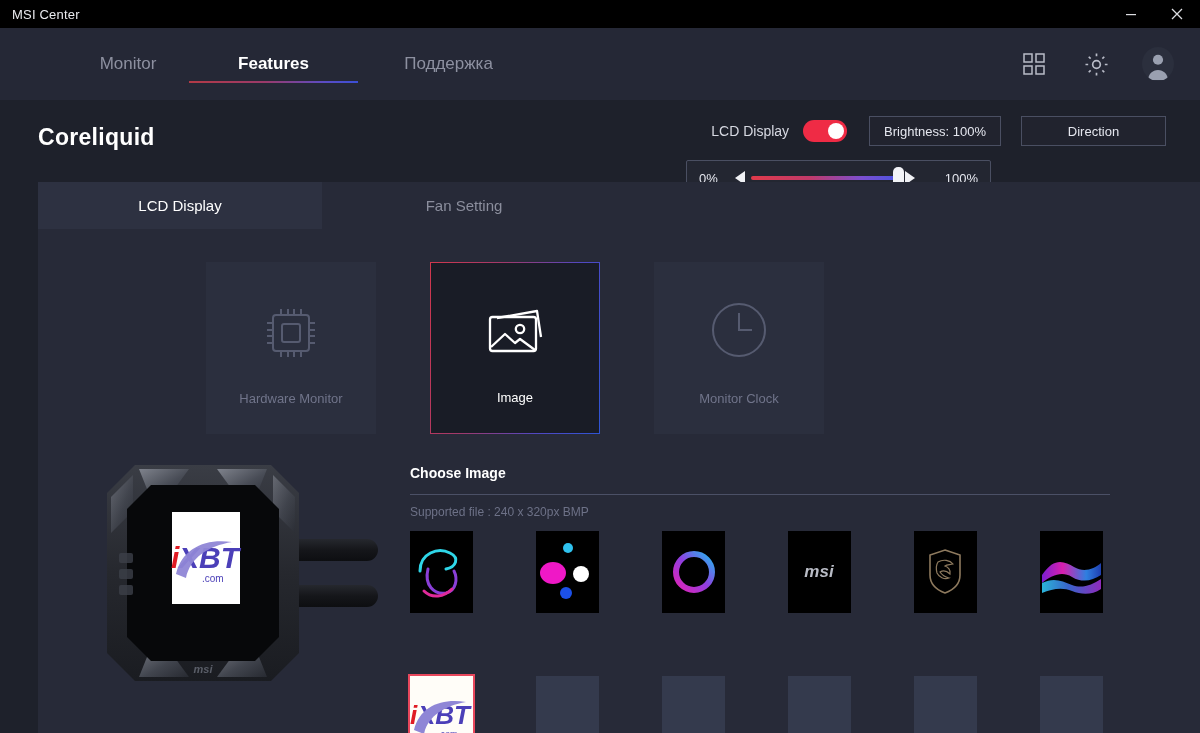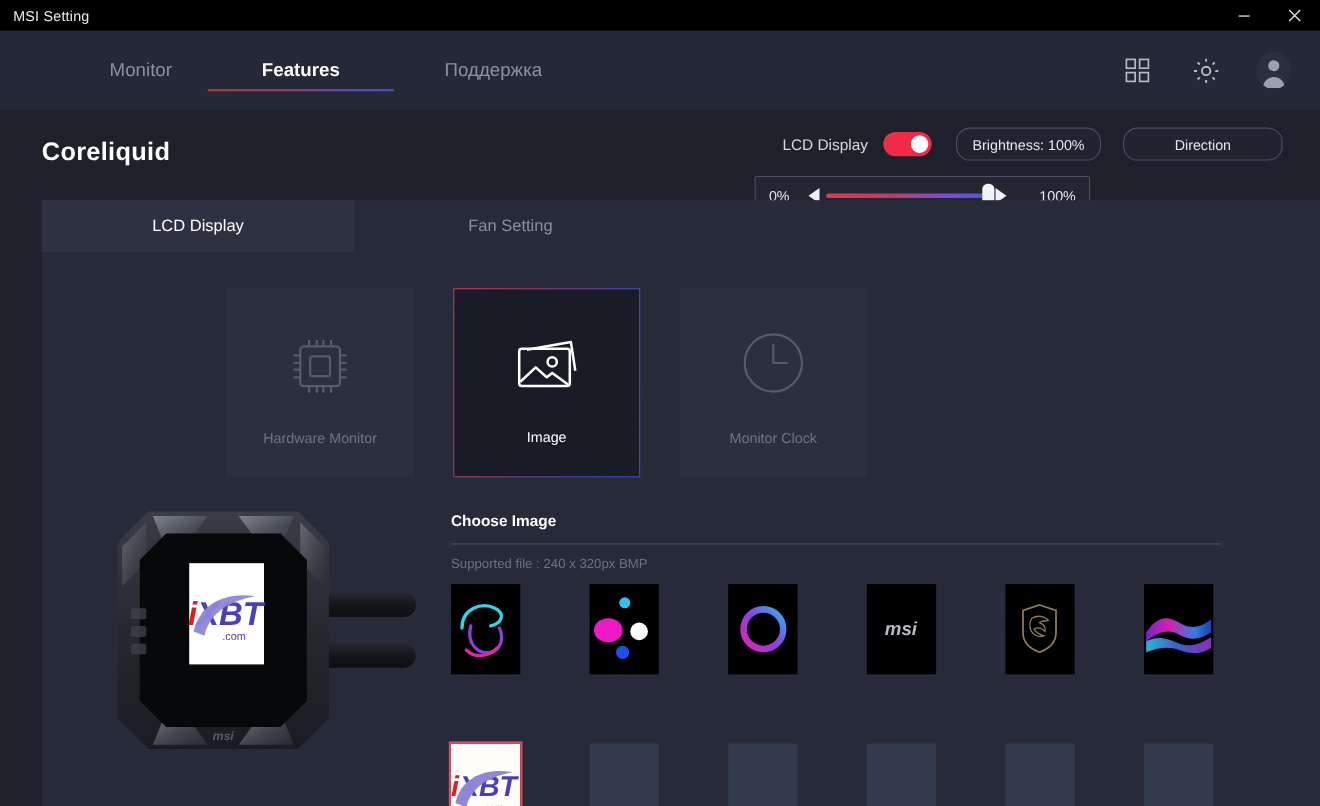--- a/index.html
+++ b/index.html
@@ -64,21 +64,21 @@
     width: 44px; height: 22px; border-radius: 11px; background: #ef2b45;
     position: relative; margin-right: 22px;
   }
   .toggle .knob {
     position: absolute; right: 3px; top: 3px; width: 16px; height: 16px;
     border-radius: 50%; background: #fff;
   }
   .hdr-btn {
     height: 30px; min-width: 116px; padding: 0 14px; border: 1px solid #4a4f62;
     background: #23263180; color: #e4e6ee; font-size: 13px;
-    display: flex; align-items: center; justify-content: center; border-radius: 13px;
+    display: flex; align-items: center; justify-content: center; border-radius: 0;
   }
   .hdr-btn + .hdr-btn { margin-left: 20px; }
   .hdr-btn.direction { min-width: 145px; }
 
   .slider-box {
     position: absolute; right: 175px; top: 44px; width: 305px; height: 36px;
     border: 1px solid #4a4f62; border-radius: 2px; background: #232631;
     display: flex; align-items: center; padding: 0 12px;
   }
   .slider-min, .slider-max { font-size: 13px; color: #e4e6ee; }
@@ -102,21 +102,21 @@
     background: #272a38;
   }
   .subtabs { position: absolute; left: 0; top: 0; display: flex; }
   .subtab {
     width: 284px; height: 47px; display: flex; align-items: center; justify-content: center;
     font-size: 15px; color: #8b8e9d; background: transparent;
   }
   .subtab.active { color: #ffffff; background: #2d3141; }
 
   
-  .cards { position: absolute; left: 168px; top: 80px; display: flex; gap: 36px; }
+  .cards { position: absolute; left: 168px; top: 80px; display: flex; gap: 54px; }
   .card {
     width: 170px; height: 172px; background: #2b2f3e;
     display: flex; flex-direction: column; align-items: center; justify-content: flex-start;
     padding-top: 38px; position: relative;
   }
   .card .card-icon { color: #565b70; }
   .card .card-label { position: absolute; bottom: 28px; font-size: 13px; color: #70748a; }
   .card.selected { background: #191c26; padding: 0; }
   .card.selected .grad {
     position: absolute; inset: 0; padding: 1px;
@@ -147,21 +147,21 @@
   .thumb.selected { outline: 2px solid #e8475c; outline-offset: 0px; }
   .thumb svg, .thumb .ixbt { display: block; width: 100%; height: 100%; }
   .ixbt { background: #fff; }
 </style>
 </head>
 <body>
 
 <div class="app">
 
   <div class="titlebar">
-    <div class="titlebar-text">MSI Setting</div>
+    <div class="titlebar-text">MSI Center</div>
     <div class="win-controls">
       <div class="win-btn">
         <svg width="12" height="12" viewBox="0 0 12 12">
             <rect x="1" y="6" width="10" height="1.2" fill="currentColor"></rect>
           </svg>
       </div>
       <div class="win-btn">
         <svg width="14" height="14" viewBox="0 0 14 14">
             <path d="M2 2 L12 12 M12 2 L2 12" stroke="currentColor" stroke-width="1.3" fill="none"></path>
           </svg>

